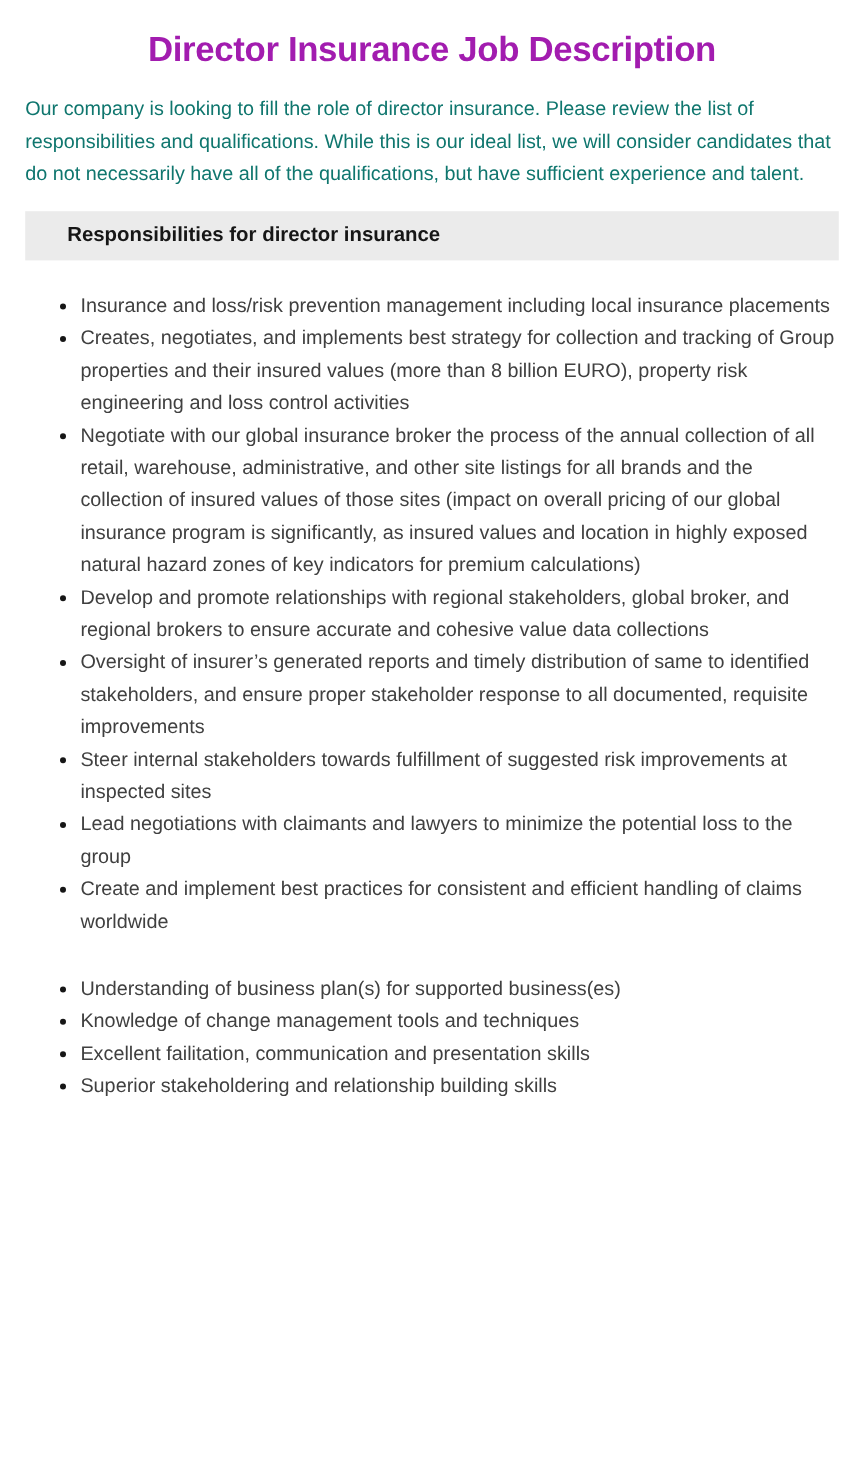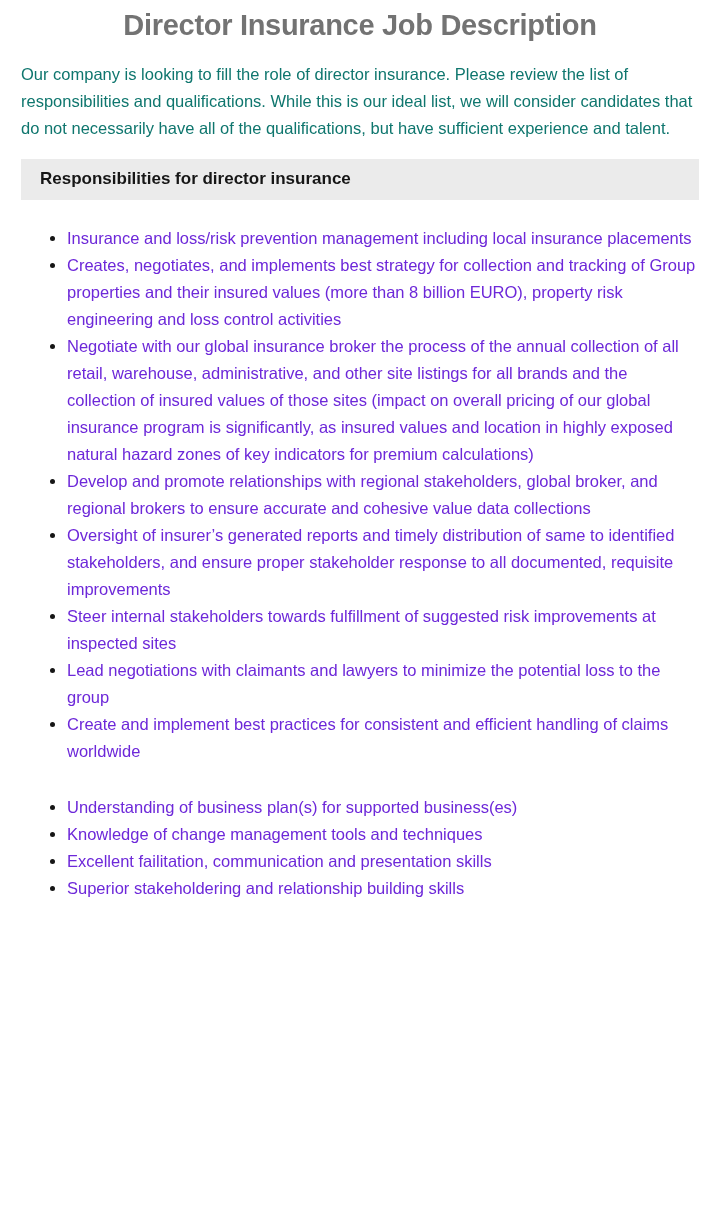--- a/index.html
+++ b/index.html
@@ -13,53 +13,53 @@
     min-height: 1219px;
     font-family: "Liberation Sans", sans-serif;
     color: #161616;
     -webkit-font-smoothing: antialiased;
   }
   .page {
     padding: 0 21px 30px 21px;
   }
   h1.page-title {
     margin: 0;
-    padding-top: 7px;
+    padding-top: 24px;
     text-align: center;
     font-size: 29px;
     line-height: 37px;
     font-weight: 700;
     letter-spacing: -0.3px;
-    color: #737373;
+    color: #a21caf;
   }
   p.intro {
     margin: 17px 0 0 0;
     font-size: 16.5px;
     line-height: 27px;
     color: #0f766e;
   }
   .section-header {
     margin-top: 17px;
     background: #ebebeb;
-    padding: 10px 19px 11px 19px;
+    padding: 10px 19px 11px 35px;
     font-size: 17px;
     line-height: 20px;
     font-weight: 700;
     color: #161616;
   }
   ul.bullet-list {
     margin: 25px 0 29px 0;
     padding: 0 0 0 46px;
     list-style: none;
   }
   ul.bullet-list li {
     position: relative;
     font-size: 16.5px;
     line-height: 27px;
-    color: #6d28d9;
+    color: #404040;
   }
   ul.bullet-list li::before {
     content: "";
     position: absolute;
     left: -17px;
     top: 11px;
     width: 5px;
     height: 5px;
     border-radius: 50%;
     background: #161616;

